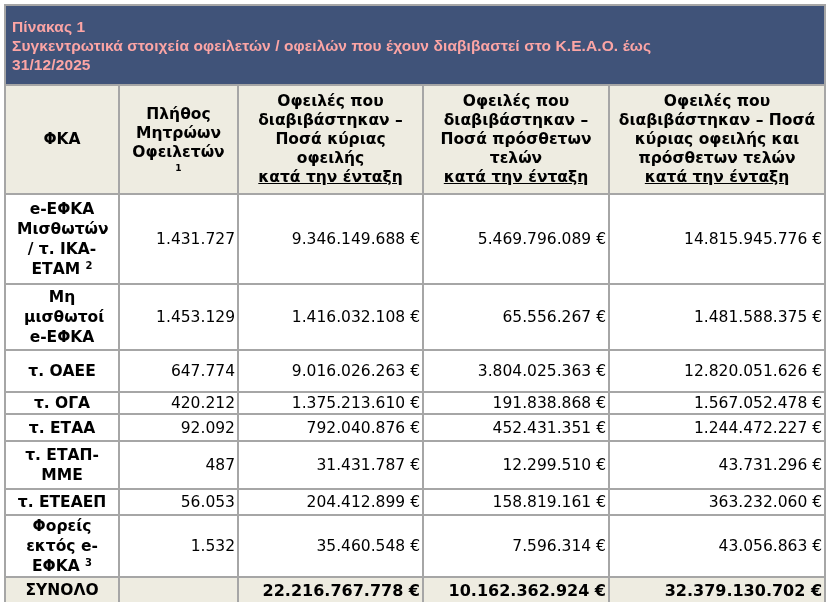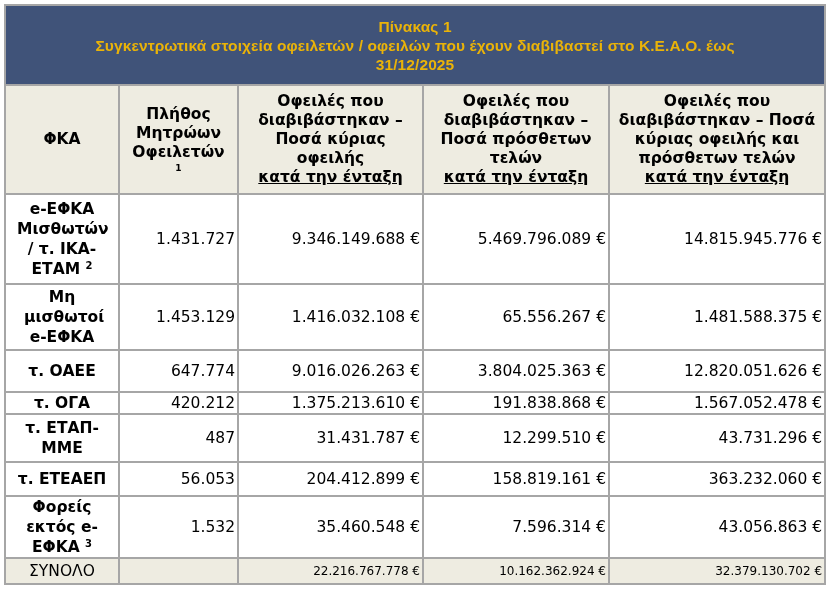--- a/index.html
+++ b/index.html
@@ -22,22 +22,21 @@
       table-layout: fixed;
       color: #000;
     }
     table.keao td, table.keao th {
       border: 2px solid #a6a6a6;
       padding: 0 2px;
       vertical-align: middle;
     }
     .title-cell {
       background: #405379;
-      color: #eab308;
-      text-align: center;
+      color: #fca5a5;
       font-weight: bold;
       font-size: 15.5px;
       line-height: 19px;
       height: 74px;
       padding: 2px 6px 2px 6px !important;
       font-family: "Liberation Sans", sans-serif;
       letter-spacing: 0.1px;
     }
     .title-cell span { display: block; }
     tr.head th {
@@ -59,24 +58,24 @@
       line-height: 20px;
       padding: 0 2px;
     }
     td.num {
       text-align: right;
       font-size: 15.5px;
       padding-right: 8px;
     }
     tr.total td {
       background: #eeece1;
-      font-weight: normal;
+      font-weight: bold;
       height: 24px;
     }
-    tr.total td.num { font-size: 12px; }
+    tr.total td.num { font-size: 16px; }
   </style>
 </head>
 <body>
 
 <table class="keao">
   <colgroup>
     <col style="width:114px">
     <col style="width:119px">
     <col style="width:185px">
     <col style="width:186px">
@@ -131,28 +130,35 @@
     <td class="num">3.804.025.363 €</td>
     <td class="num">12.820.051.626 €</td>
   </tr>
   <tr style="height:20px">
     <td class="fka">τ. ΟΓΑ</td>
     <td class="num">420.212</td>
     <td class="num">1.375.213.610 €</td>
     <td class="num">191.838.868 €</td>
     <td class="num">1.567.052.478 €</td>
   </tr>
+  <tr style="height:27px">
+    <td class="fka">τ. ΕΤΑΑ</td>
+    <td class="num">92.092</td>
+    <td class="num">792.040.876 €</td>
+    <td class="num">452.431.351 €</td>
+    <td class="num">1.244.472.227 €</td>
+  </tr>
   <tr style="height:48px">
     <td class="fka" style="padding:0 14px"><span>τ. ΕΤΑΠ-ΜΜΕ</span></td>
     <td class="num">487</td>
     <td class="num">31.431.787 €</td>
     <td class="num">12.299.510 €</td>
     <td class="num">43.731.296 €</td>
   </tr>
-  <tr style="height:34px">
+  <tr style="height:26px">
     <td class="fka">τ. ΕΤΕΑΕΠ</td>
     <td class="num">56.053</td>
     <td class="num">204.412.899 €</td>
     <td class="num">158.819.161 €</td>
     <td class="num">363.232.060 €</td>
   </tr>
   <tr style="height:52px">
     <td class="fka" style="padding:0 16px"><span>Φορείς εκτός e-ΕΦΚΑ</span> <sup>3</sup></td>
     <td class="num">1.532</td>
     <td class="num">35.460.548 €</td>

